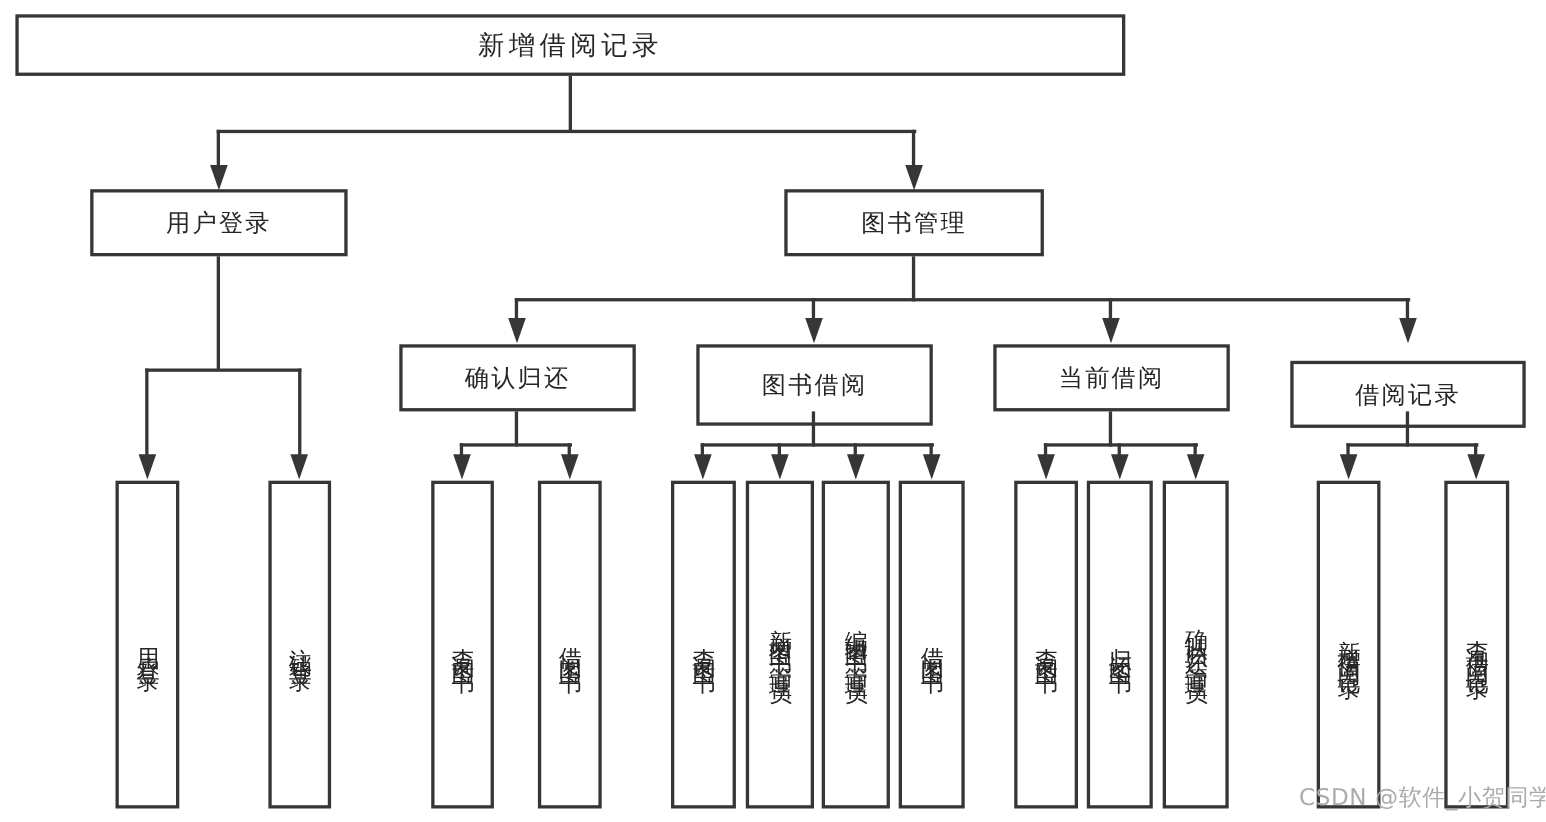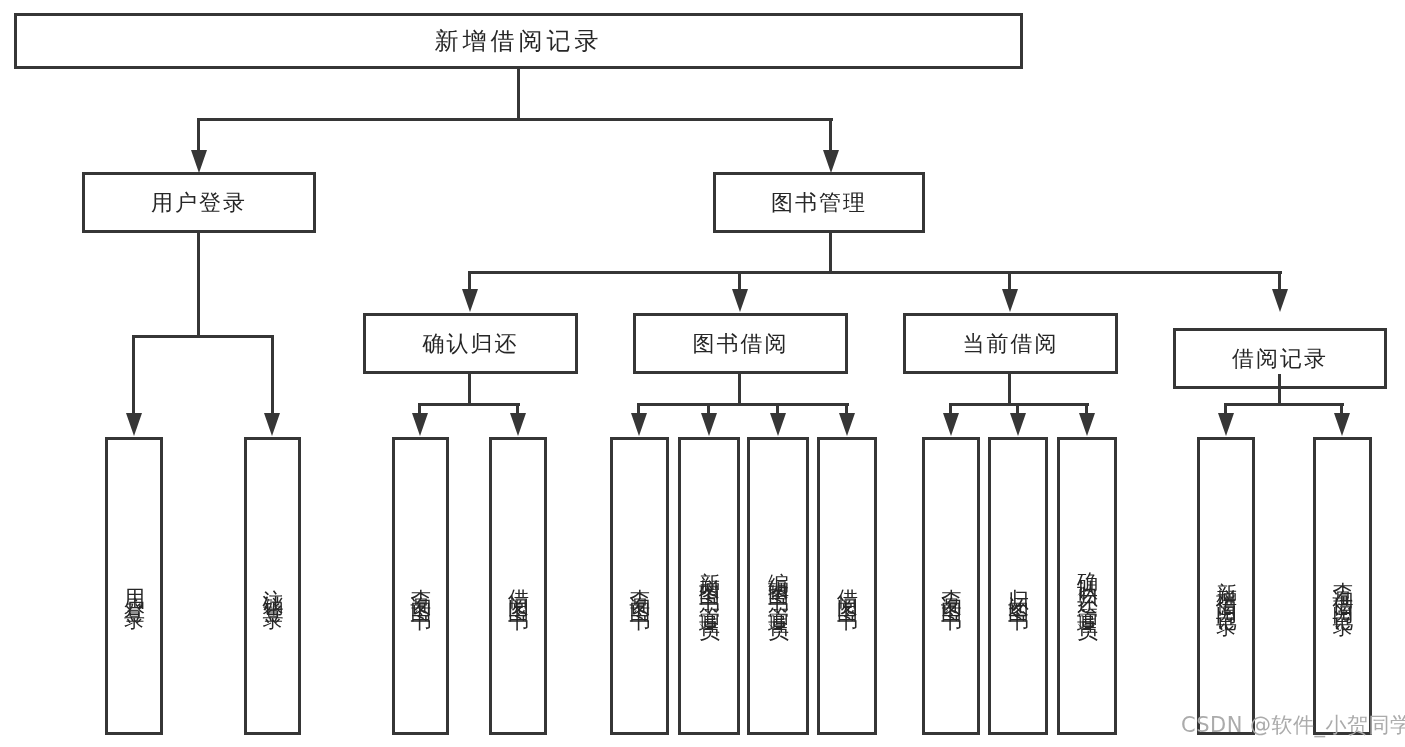--- a/index.html
+++ b/index.html
@@ -23,23 +23,23 @@
     border-left:8px solid transparent;border-right:8px solid transparent;
     border-top:23px solid #363636;
   }
   .watermark{
     position:absolute;left:1181px;top:711px;font-size:21px;color:#ababab;
     letter-spacing:0.5px;white-space:nowrap;z-index:5;
   }
   
   #n-root{left:14px;top:13px;width:1009px;height:56px}
   #n-ulogin{left:82px;top:172px;width:234px;height:61px}
-  #n-bmgmt{left:713px;top:172px;width:212px;height:61px}
+  #n-bmgmt{left:713px;top:172px;width:236px;height:61px}
   #n-newbook{left:363px;top:313px;width:215px;height:61px}
-  #n-bborrow{left:633px;top:313px;width:215px;height:61px}
+  #n-bborrow{left:633px;top:313px;width:215px;height:74px}
   #n-cborrow{left:903px;top:313px;width:215px;height:61px}
   #n-brecords{left:1173px;top:328px;width:214px;height:61px}
   #n-login{left:105px;top:437px;width:58px;height:298px}
   #n-logout{left:244px;top:437px;width:57px;height:298px}
   #n-nbquery{left:392px;top:437px;width:57px;height:298px}
   #n-nbborrow{left:489px;top:437px;width:58px;height:298px}
   #n-bbquery{left:610px;top:437px;width:59px;height:298px}
   #n-bbadd{left:678px;top:437px;width:62px;height:298px}
   #n-bbedit{left:747px;top:437px;width:62px;height:298px}
   #n-bbborrow{left:817px;top:437px;width:60px;height:298px}

